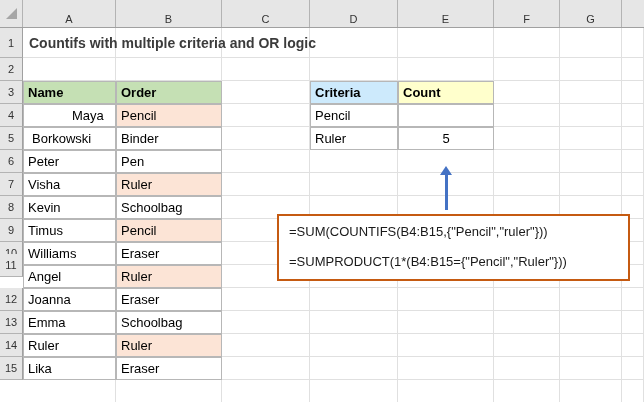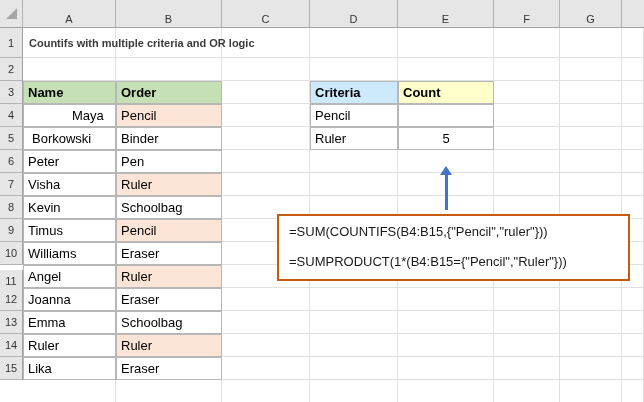--- a/index.html
+++ b/index.html
@@ -64,21 +64,21 @@
     overflow:hidden;
   }
   .cell.bordered{border:1px solid #b7b7b7;}
   .cell.bold{font-weight:bold;}
   .cell.center{justify-content:center;padding-left:0;}
   .gridline-h{position:absolute;height:1px;background:#e0e0e0;}
   .gridline-v{position:absolute;width:1px;background:#e0e0e0;}
 
   .title-cell{
     position:absolute;
-    font-size:11px;font-weight:bold;color:#3b3b3b;
+    font-size:14px;font-weight:bold;color:#3b3b3b;
     display:flex;align-items:center;
     padding-left:6px;
     white-space:nowrap;
   }
 
   
   .formula-box{
     position:absolute;
     border:2px solid #c55a11;
     background:#ffffff;
@@ -142,21 +142,21 @@
     <div class="rowhead" style="top: 28px; height: 30px;">1</div>
     <div class="rowhead" style="top: 58px; height: 23px;">2</div>
     <div class="rowhead" style="top: 81px; height: 23px;">3</div>
     <div class="rowhead" style="top: 104px; height: 23px;">4</div>
     <div class="rowhead" style="top: 127px; height: 23px;">5</div>
     <div class="rowhead" style="top: 150px; height: 23px;">6</div>
     <div class="rowhead" style="top: 173px; height: 23px;">7</div>
     <div class="rowhead" style="top: 196px; height: 23px;">8</div>
     <div class="rowhead" style="top: 219px; height: 23px;">9</div>
     <div class="rowhead" style="top: 242px; height: 23px; text-align: right;">10</div>
-    <div class="rowhead" style="top: 254px; height: 23px; margin-top: 16px;">11</div>
+    <div class="rowhead" style="top: 254px; height: 23px;">11</div>
     <div class="rowhead" style="top: 288px; height: 23px;">12</div>
     <div class="rowhead" style="top: 311px; height: 23px;">13</div>
     <div class="rowhead" style="top: 334px; height: 23px;">14</div>
     <div class="rowhead" style="top: 357px; height: 23px;">15</div>
     <div class="title-cell" style="left: 23px; top: 28px; width: 375px; height: 30px;">Countifs with multiple criteria and OR logic</div>
     <div class="cell bordered bold" style="left: 23px; top: 81px; width: 93px; height: 23px; background: rgb(197, 224, 180);">Name</div>
     <div class="cell bordered bold" style="left: 116px; top: 81px; width: 106px; height: 23px; background: rgb(197, 224, 180);">Order</div>
     <div class="cell bordered" style="left: 23px; top: 104px; width: 93px; height: 23px; background: rgb(255, 255, 255); padding-left: 48px;">Maya</div>
     <div class="cell bordered" style="left: 116px; top: 104px; width: 106px; height: 23px; background: rgb(252, 228, 214);">Pencil</div>
     <div class="cell bordered" style="left: 23px; top: 127px; width: 93px; height: 23px; background: rgb(255, 255, 255); padding-left: 8px;">Borkowski</div>

